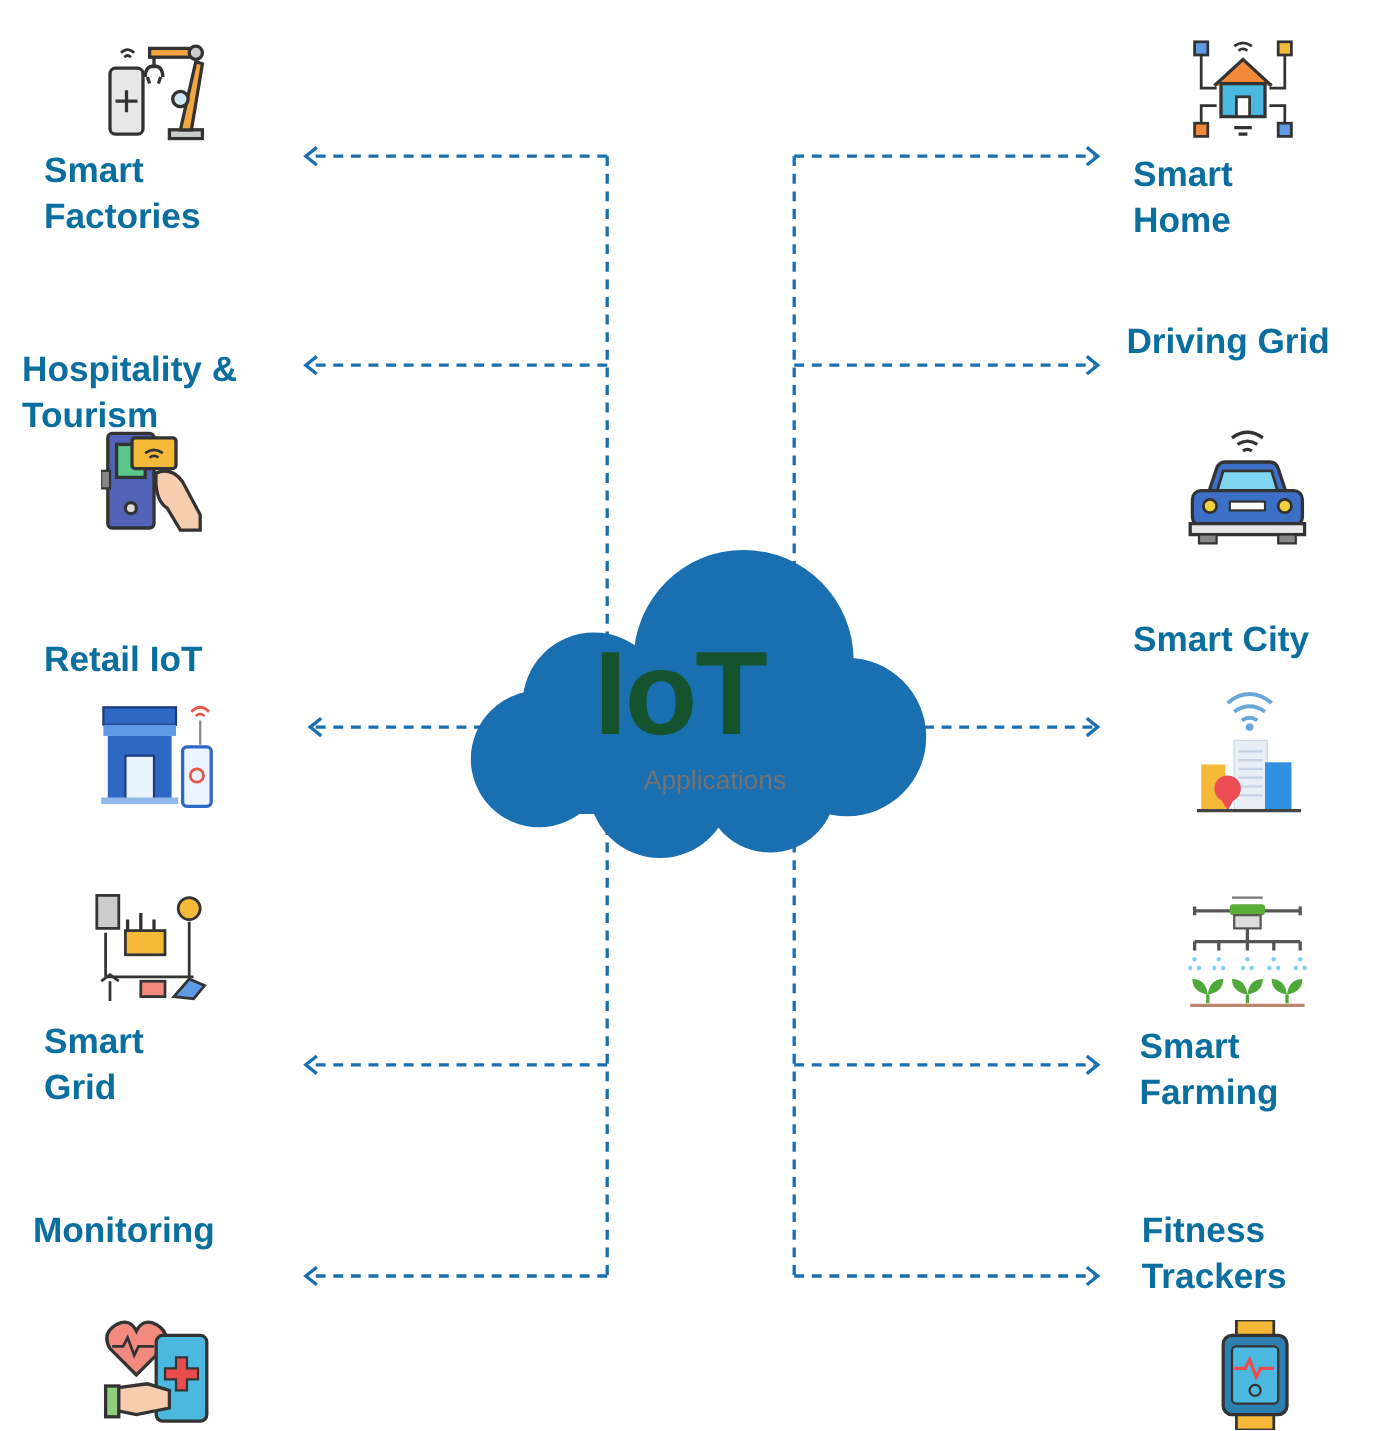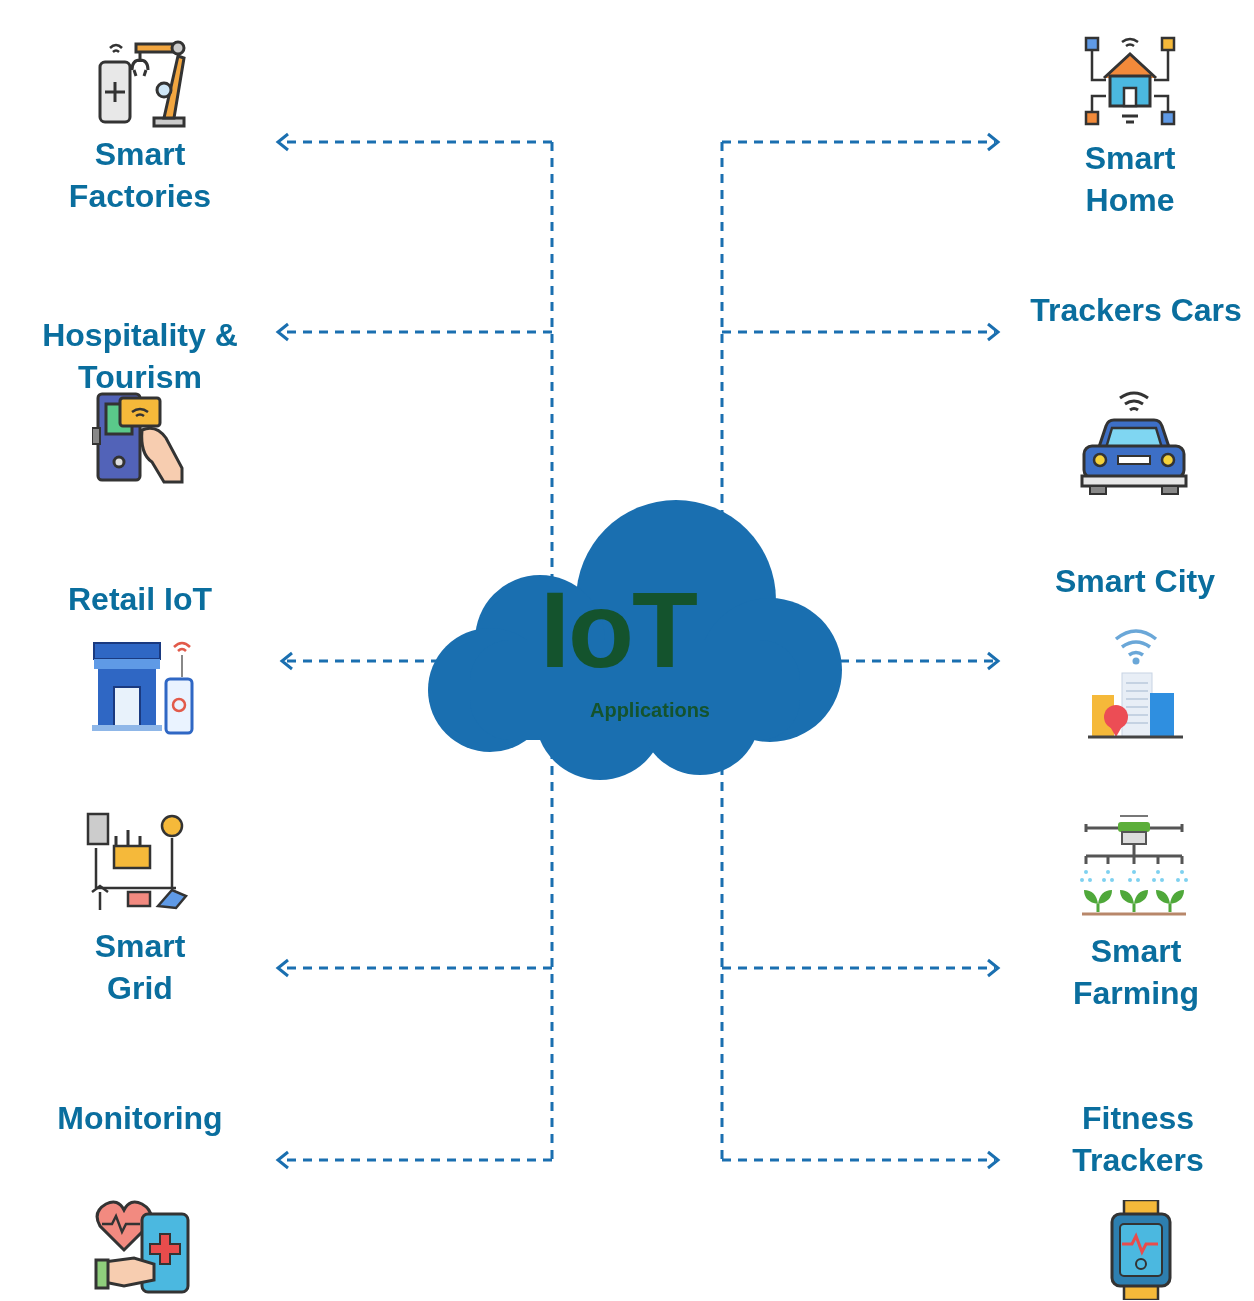--- a/index.html
+++ b/index.html
@@ -1,21 +1,21 @@
 <!DOCTYPE html>
 <html><head>
 <meta charset="utf-8">
 <style>
   html,body{margin:0;padding:0;background:#ffffff;}
   body{width:1254px;height:1301px;position:relative;overflow:hidden;font-family:"Liberation Sans","DejaVu Sans",sans-serif;}
-  .lbl{position:absolute;color:#0a6e9e;font-weight:bold;font-size:32px;line-height:42px;text-align:center;white-space:nowrap;}
+  .lbl{position:absolute;color:#0a6e9e;font-weight:bold;font-size:32px;line-height:42px;text-align:left;white-space:nowrap;}
   .icon{position:absolute;}
   svg.wire{position:absolute;left:0;top:0;}
   .cloud-title{position:absolute;left:540px;top:575px;width:220px;text-align:left;color:#14532d;font-weight:bold;font-size:108px;line-height:110px;letter-spacing:-2px;}
-  .cloud-sub{position:absolute;left:520px;top:690px;width:260px;text-align:center;color:#14532d;font-weight:bold;font-size:20px;line-height:40px;}
+  .cloud-sub{position:absolute;left:520px;top:690px;width:260px;text-align:center;color:#737373;font-weight:normal;font-size:24px;line-height:40px;}
 </style>
 </head>
 <body>
 
 <svg class="wire" width="1254" height="1301">
   <g fill="none" stroke="#1a6fb0" stroke-width="3" stroke-dasharray="9,7">
 
     <path d="M552 142 V1160"></path>
     <path d="M552 142 H280"></path>
     <path d="M552 332 H280"></path>
@@ -153,21 +153,21 @@
     <rect x="42" y="54" width="12" height="18" fill="#fff" stroke="#333" stroke-width="2.5"></rect>
     <path d="M40 82 h16 M44 88 h8" stroke="#333" stroke-width="3"></path>
   </svg>
 </div>
 <div class="lbl" style="left:1030px;top:137px;width:200px;">
   <div>Smart</div>
   <div>Home</div>
 </div>
 
 <div class="lbl" style="left:1024px;top:289px;width:224px;">
-  <div>Trackers Cars</div>
+  <div>Driving Grid</div>
 </div>
 <div class="icon" style="left:1080px;top:388px;">
   <svg width="108" height="110" viewBox="0 0 108 110">
     <path d="M40 10 q14-10 28 0 M45 16 q9-6 18 0 M50 22 q4-3 8 0" stroke="#333" stroke-width="3" fill="none"></path>
     <path d="M18 62 l8 -24 q2 -6 8 -6 h40 q6 0 8 6 l8 24 z" fill="#3d6fc6" stroke="#333" stroke-width="3"></path>
     <path d="M26 60 l6 -20 h44 l6 20 z" fill="#7fd6f2" stroke="#333" stroke-width="2.5"></path>
     <rect x="4" y="58" width="100" height="32" rx="8" fill="#3d6fc6" stroke="#333" stroke-width="3"></rect>
     <circle cx="20" cy="72" r="6" fill="#f5d23a" stroke="#333" stroke-width="2.5"></circle>
     <circle cx="88" cy="72" r="6" fill="#f5d23a" stroke="#333" stroke-width="2.5"></circle>
     <rect x="38" y="68" width="32" height="8" fill="#fff" stroke="#333" stroke-width="2"></rect>

